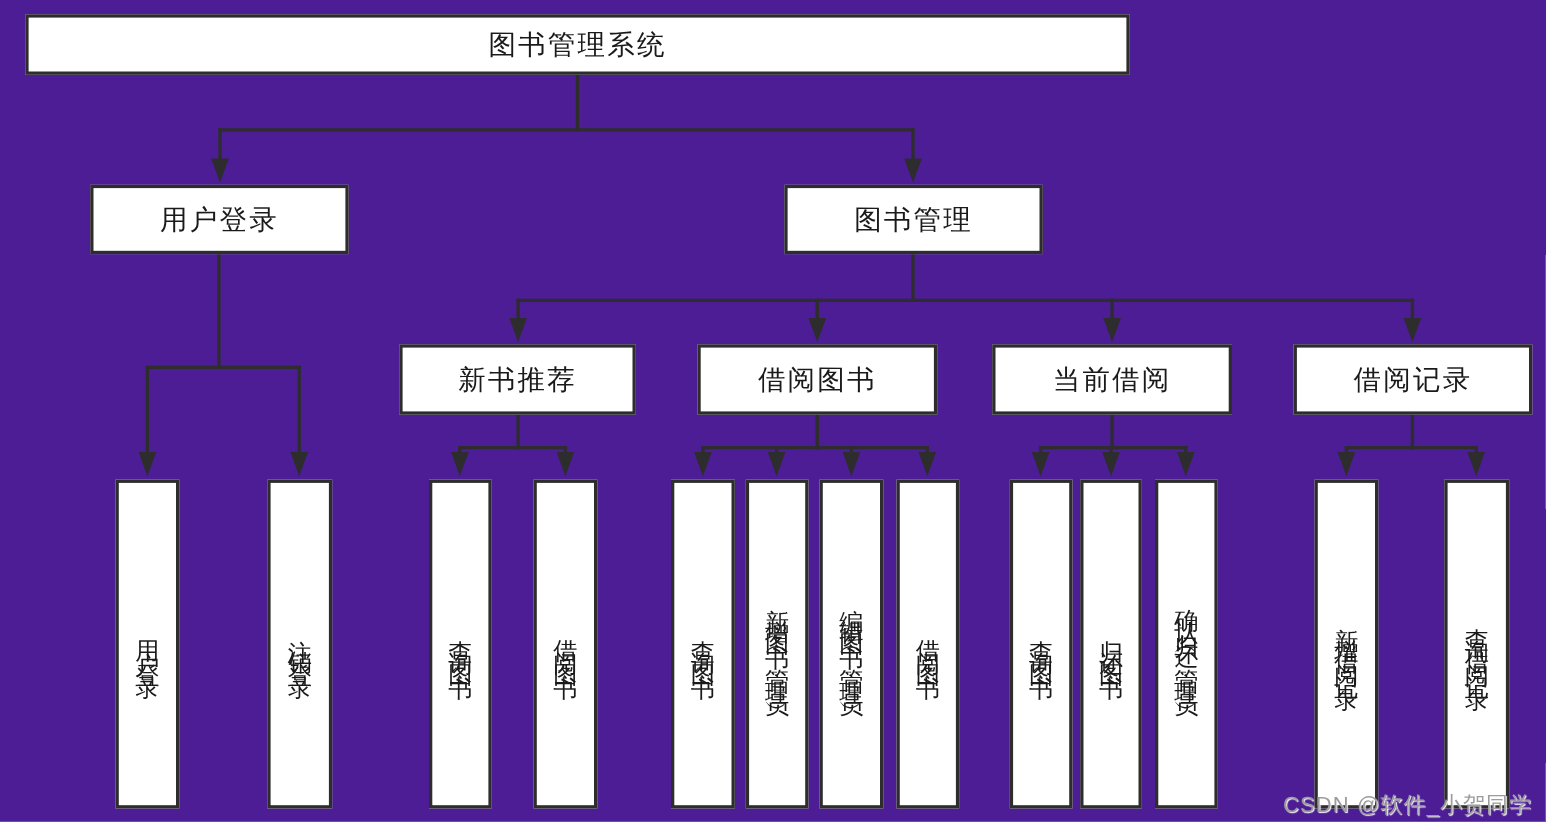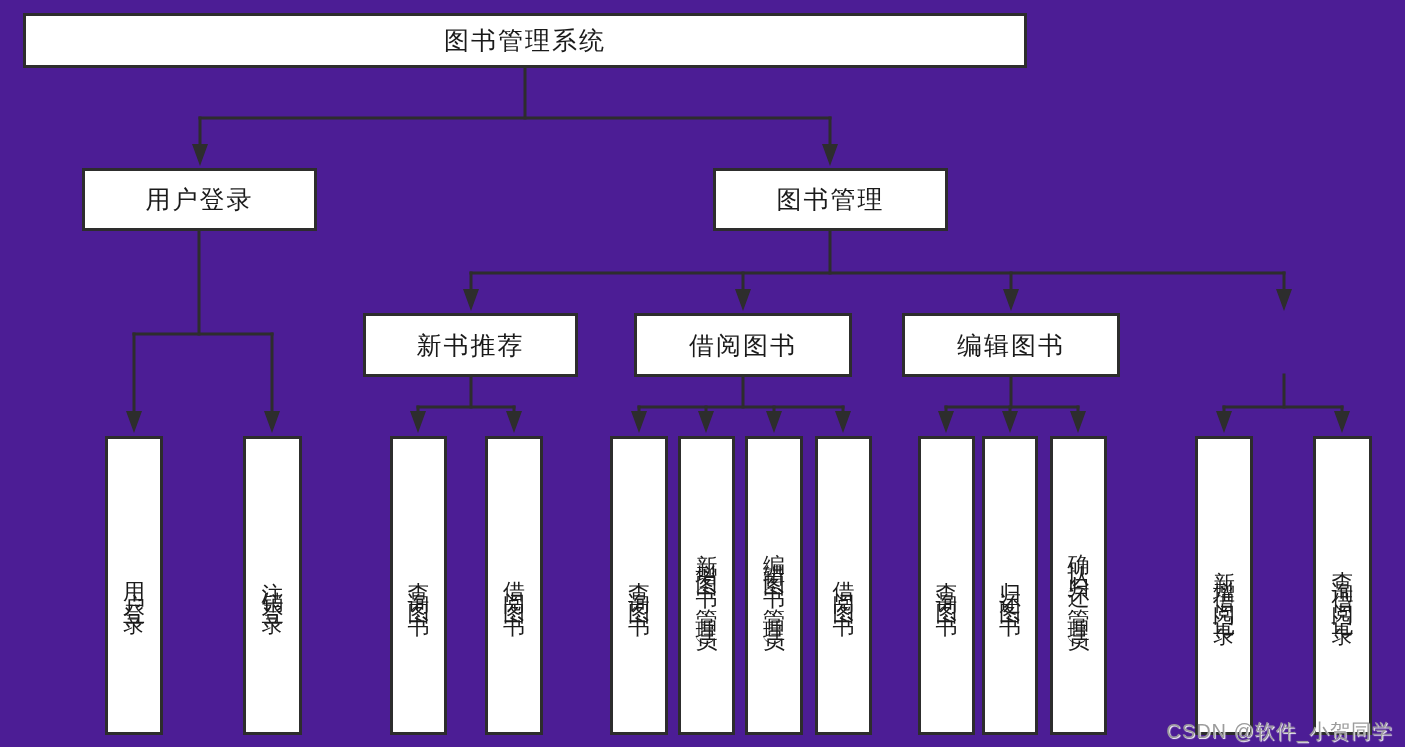--- a/index.html
+++ b/index.html
@@ -121,21 +121,22 @@
     </g>
   </svg>
 
   <div class="box" style="left:23px;top:13px;width:1004px;height:55px">图书管理系统</div>
 
   <div class="box" style="left:82px;top:168px;width:235px;height:63px">用户登录</div>
   <div class="box" style="left:363px;top:313px;width:215px;height:64px">新书推荐</div>
 
   <div class="box" style="left:713px;top:168px;width:235px;height:63px">图书管理</div>
   <div class="box" style="left:634px;top:313px;width:218px;height:64px">借阅图书</div>
-  <div class="box" style="left:902px;top:313px;width:218px;height:64px">编辑图书</div>
+  <div class="box" style="left:902px;top:313px;width:218px;height:64px">当前借阅</div>
+  <div class="box" style="left:1176px;top:313px;width:217px;height:64px">借阅记录</div>
 
   <div class="box v" style="left:105px;top:436px;width:58px;height:299px">用户登录</div>
   <div class="box v" style="left:243px;top:436px;width:59px;height:299px">注销登录</div>
 
   <div class="box v" style="left:390px;top:436px;width:57px;height:299px">查询图书</div>
   <div class="box v" style="left:485px;top:436px;width:58px;height:299px">借阅图书</div>
 
   <div class="box v" style="left:610px;top:436px;width:58px;height:299px">查询图书</div>
   <div class="box v" style="left:678px;top:436px;width:57px;height:299px">新增图书（管理员）</div>
   <div class="box v" style="left:745px;top:436px;width:58px;height:299px">编辑图书（管理员）</div>

